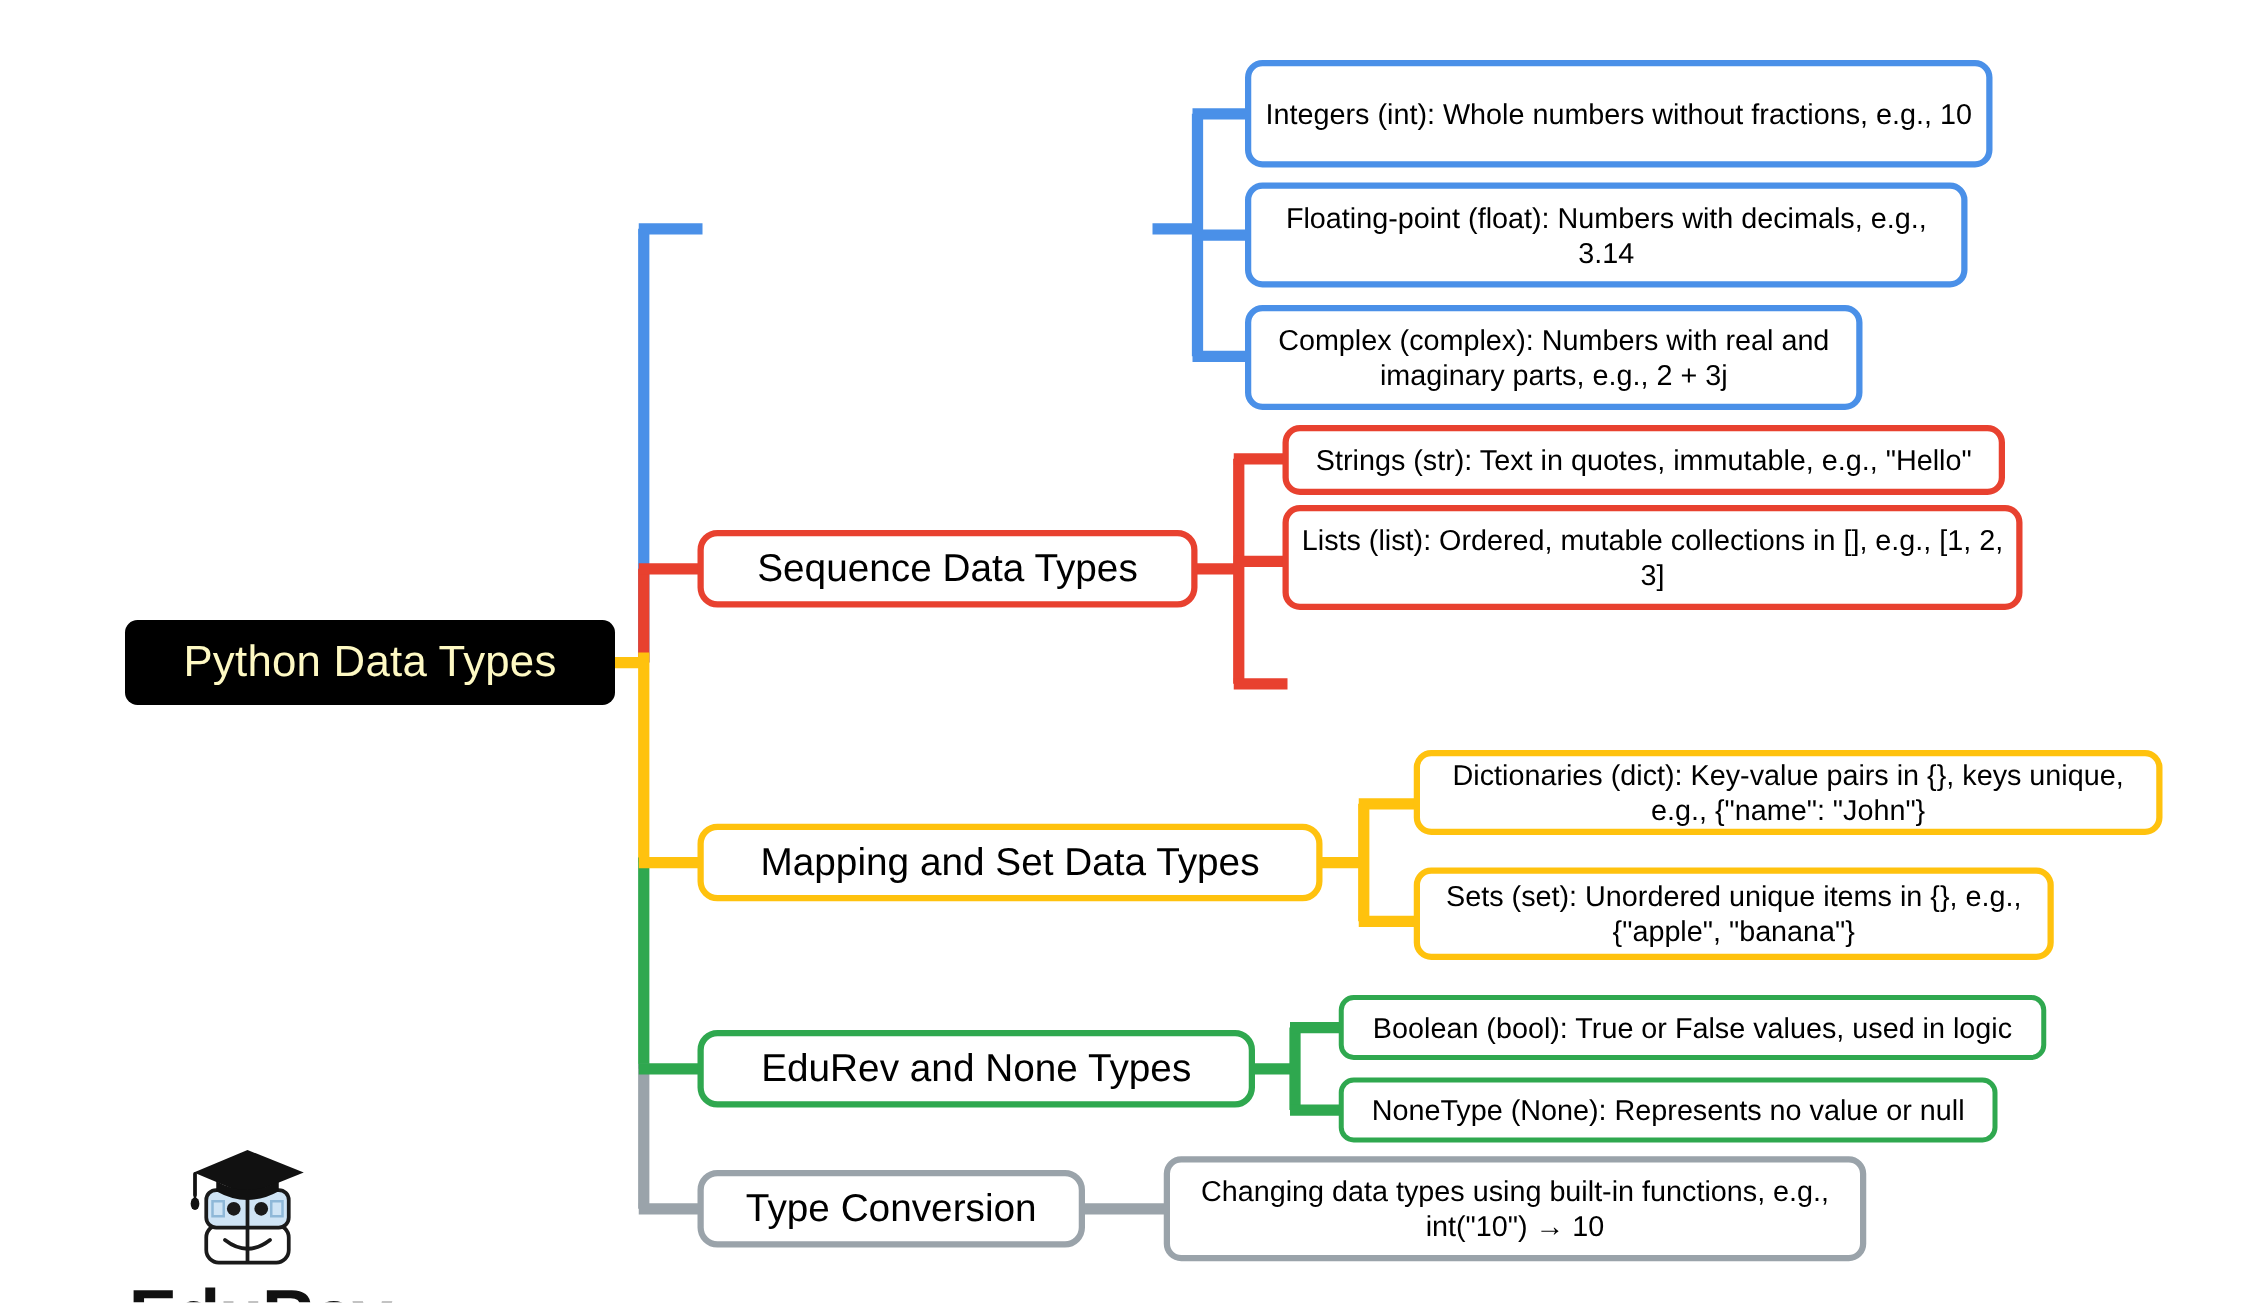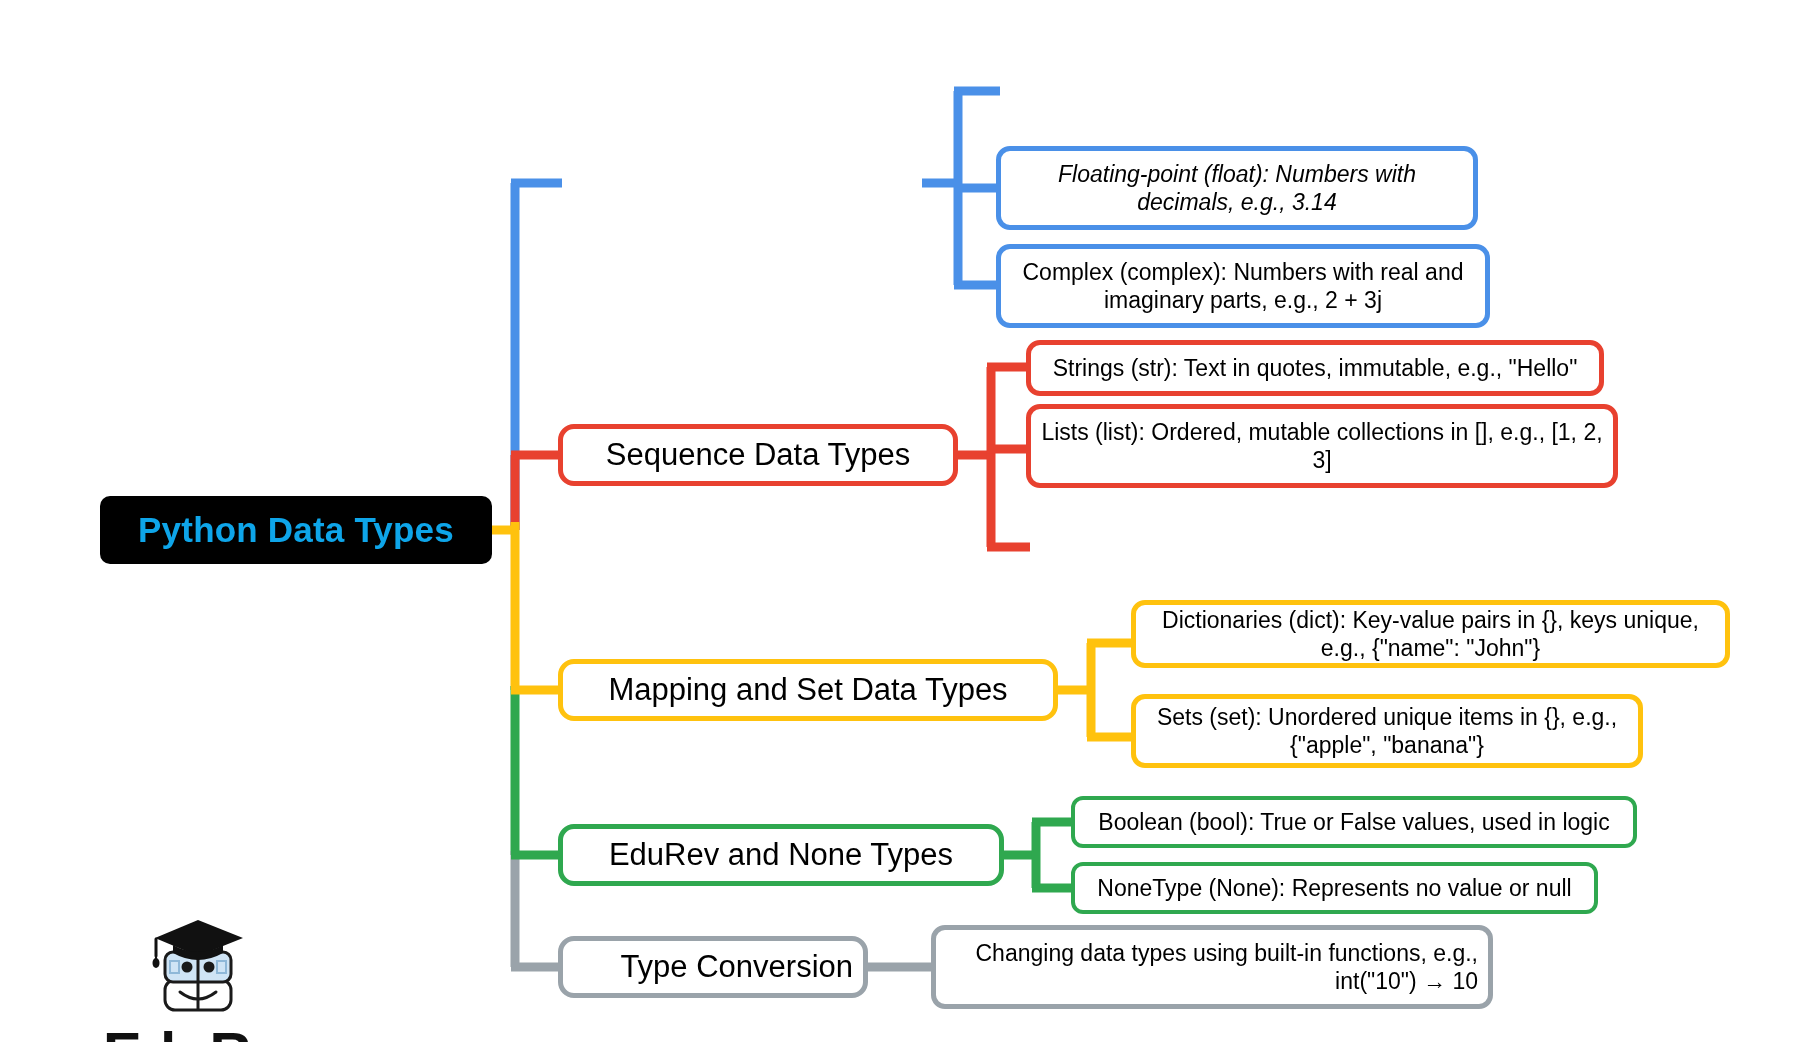--- a/index.html
+++ b/index.html
@@ -40,24 +40,24 @@
   .node span {
     display: block;
     width: 100%;
     padding: 0 10px;
     box-sizing: border-box;
     line-height: 1.22;
   }
 
   .root {
     background: #000000;
-    color: #0ea5e9;
+    color: #fef9c3;
     border-radius: 10px;
     font-size: 35px;
-    font-weight: bold;
+    font-weight: normal;
     letter-spacing: 0.2px;
   }
 
   .branch {
     border-style: solid;
     border-width: 5px;
     border-radius: 16px;
     font-size: 31px;
     white-space: nowrap;
   }
@@ -68,21 +68,21 @@
     border-radius: 14px;
     font-size: 23px;
   }
   .leaf.thin { border-width: 4px; border-radius: 12px; }
 
   
   .c-blue   { border-color: #4A90E8; }
   .c-red    { border-color: #E8412F; }
   .c-yellow { border-color: #FFC20E; }
   .c-green  { border-color: #2FA84F; }
-  .c-gray   { border-color: #9AA3AA; text-align: right; }
+  .c-gray   { border-color: #9AA3AA; }
 
   
   #logo {
     position: absolute;
     left: 38px;
     top: 912px;
     width: 330px;
     height: 118px;
     display: flex;
     align-items: center;
@@ -165,22 +165,25 @@
   </div>
 
   <div class="node branch c-green" style="left:558px; top:824px; width:446px; height:62px;">
     <span>EduRev and None Types</span>
   </div>
 
   <div class="node branch c-gray" style="left:558px; top:936px; width:310px; height:62px;">
     <span>Type Conversion</span>
   </div>
 
-
-  <div class="node leaf c-blue" style="left:996px; top:146px; width:482px; height:84px;font-style:italic;">
+  <div class="node leaf c-blue" style="left:996px; top:48px; width:598px; height:86px;">
+    <span>Integers (int): Whole numbers without fractions, e.g., 10</span>
+  </div>
+
+  <div class="node leaf c-blue" style="left:996px; top:146px; width:578px; height:84px;">
     <span>Floating-point (float): Numbers with decimals, e.g., 3.14</span>
   </div>
 
   <div class="node leaf c-blue" style="left:996px; top:244px; width:494px; height:84px;">
     <span>Complex (complex): Numbers with real and imaginary parts, e.g., 2 + 3j</span>
   </div>
 
   <div class="node leaf c-red" style="left:1026px; top:340px; width:578px; height:56px;">
     <span>Strings (str): Text in quotes, immutable, e.g., "Hello"</span>
   </div>

